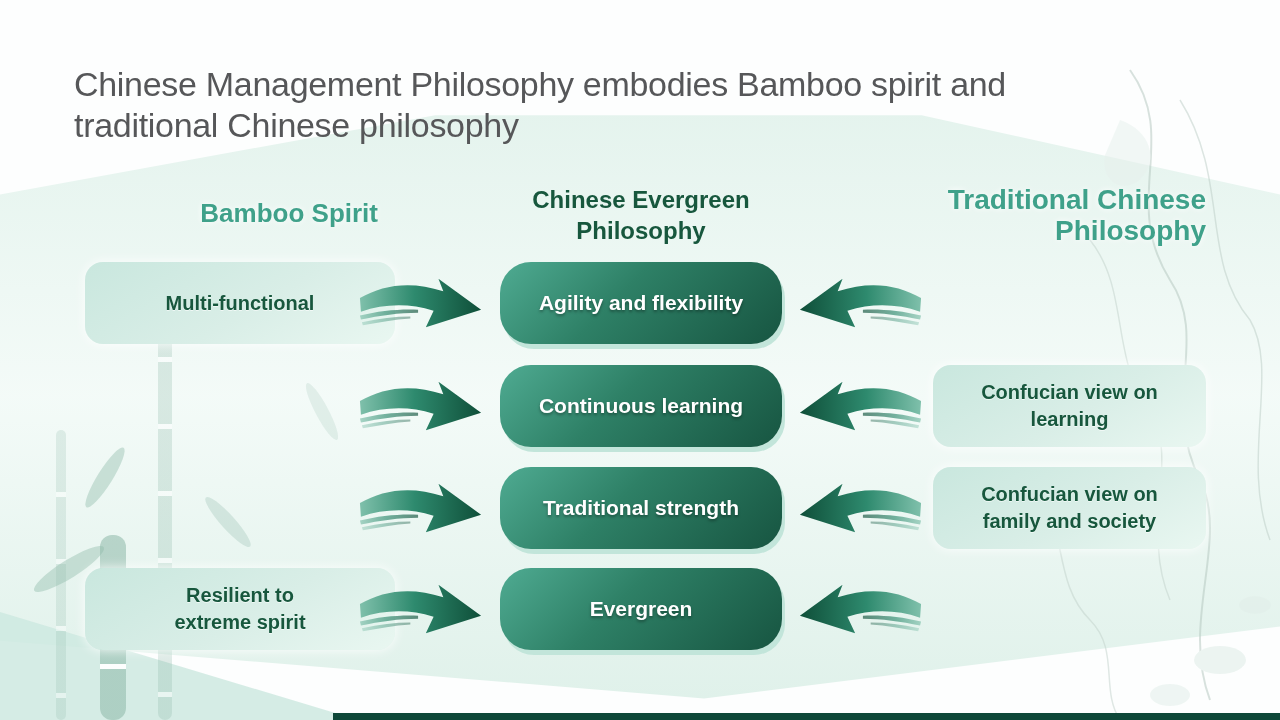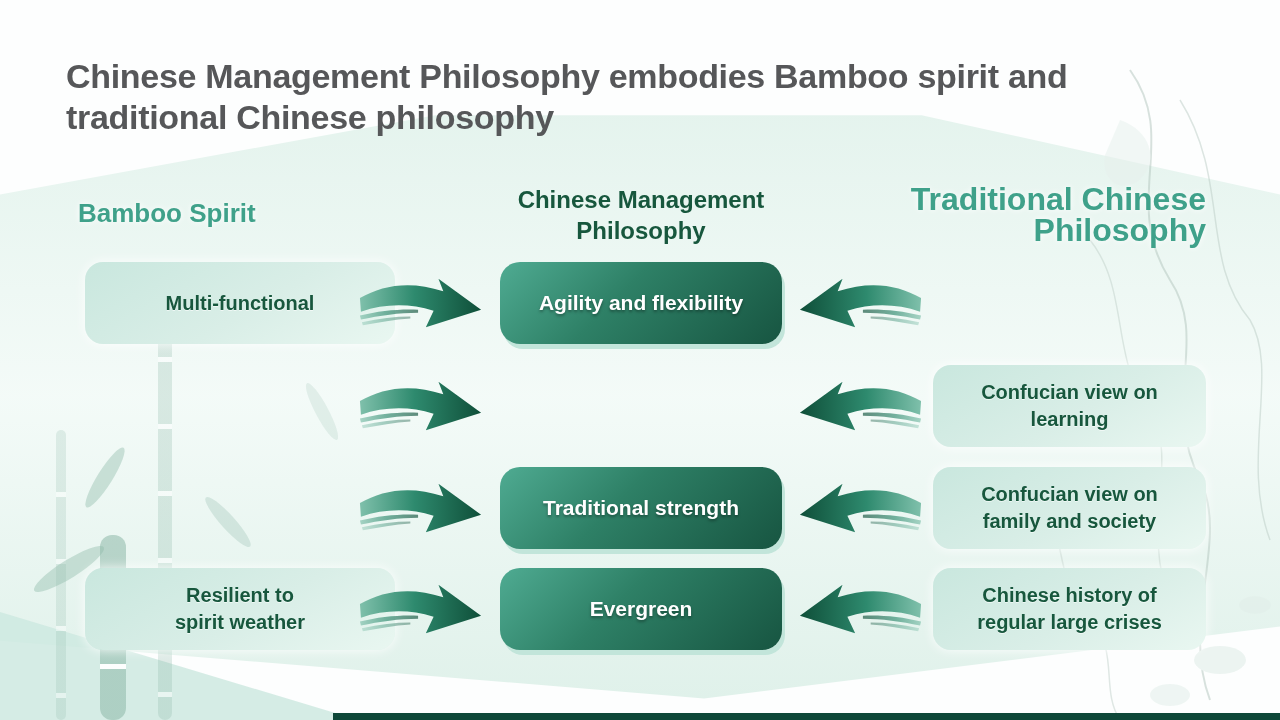--- a/index.html
+++ b/index.html
@@ -34,57 +34,57 @@
   .leaf.l2{left:150px;top:610px;width:90px;height:20px;transform:rotate(22deg);}
   .leaf.l3{left:70px;top:470px;width:70px;height:15px;transform:rotate(-58deg);}
   .leaf.l4{left:195px;top:515px;width:66px;height:14px;transform:rotate(48deg);opacity:.7;}
   .leaf.l5{left:290px;top:405px;width:64px;height:13px;transform:rotate(62deg);opacity:.45;}
   .leaf.l6{left:300px;top:600px;width:70px;height:15px;transform:rotate(-25deg);opacity:.4;}
   .sketch{position:absolute;right:0;top:60px;width:400px;height:660px;opacity:.5;}
   .bottom-bar{position:absolute;left:333px;right:0;bottom:0;height:7px;background:#0e4839;}
 
   
   .title{
-    position:absolute;left:66px;top:56px;width:1150px;margin:0;
-    font-size:34px;line-height:41px;font-weight:bold;color:#565759;
+    position:absolute;left:66px;top:56px;width:1150px;margin:8px;
+    font-size:34px;line-height:41px;font-weight:normal;color:#565759;
     letter-spacing:-0.3px;white-space:pre-line;
   }
 
   
   .hdr{position:absolute;font-weight:bold;white-space:pre-line;}
   .hdr-left{
-    left:78px;top:198px;width:300px;text-align:left;
+    left:78px;top:198px;width:300px;text-align:right;
     font-size:26px;color:#3fa18a;text-shadow:0 0 6px #ffffff;
   }
   .hdr-center{
     left:500px;top:184px;width:282px;text-align:center;
     font-size:24px;line-height:31px;color:#17573d;
   }
   .hdr-right{
     left:906px;top:184px;width:300px;text-align:right;
-    font-size:32px;line-height:31px;color:#3fa18a;text-shadow:0 0 6px #ffffff;
+    font-size:28px;line-height:31px;color:#3fa18a;text-shadow:0 0 6px #ffffff;
   }
 
   
   .row{position:absolute;left:0;width:1280px;height:82px;}
   .r0{top:262px}.r1{top:365px}.r2{top:467px}.r3{top:568px}
 
   .box{
     position:absolute;height:82px;display:flex;align-items:center;justify-content:center;
     text-align:center;white-space:pre-line;font-weight:bold;box-sizing:border-box;
   }
   .light{
     background:linear-gradient(150deg,#c9e7de 0%,#d9eee7 55%,#e9f7f1 100%);
     border-radius:18px;color:#17573d;font-size:20px;line-height:27px;
     text-shadow:0 1px 0 rgba(255,255,255,.6);
     box-shadow:0 0 12px rgba(255,255,255,.9);
   }
   .dark{
     background:linear-gradient(135deg,#4fab92 0%,#2e8066 42%,#175541 100%);
-    border-radius:20px;color:#ffffff;font-size:21px;line-height:28px;
+    border-radius:31px;color:#ffffff;font-size:21px;line-height:28px;
     text-shadow:0 2px 3px rgba(0,0,0,.35);
     box-shadow:3px 5px 0 #c2e5da;
   }
   .left-box{left:85px;width:310px;}
   .center-box{left:500px;width:282px;}
   .right-box{left:933px;width:273px;}
   .arrow{position:absolute;top:9px;width:126px;height:62px;}
   .arrow-right{left:358px;}
   .arrow-left{left:797px;}
 </style>
@@ -130,40 +130,41 @@
       <ellipse cx="375" cy="545" rx="16" ry="9" fill="#e1eee9"></ellipse>
       <path d="M240 60 C 270 70, 280 100, 260 120 C 240 135, 220 120, 225 95 Z" fill="#e7f1ed"></path>
     </svg>
     <div class="bottom-bar"></div>
   </div>
 
   <h1 class="title">Chinese Management Philosophy embodies Bamboo spirit and
 traditional Chinese philosophy</h1>
 
   <div class="hdr hdr-left">Bamboo Spirit</div>
-  <div class="hdr hdr-center">Chinese Management
+  <div class="hdr hdr-center">Chinese Evergreen
 Philosophy</div>
   <div class="hdr hdr-right">Traditional Chinese
 Philosophy</div>
 
   <div class="row r0">
     <div class="box light left-box">Multi-functional</div>
     <svg class="arrow arrow-right" viewBox="0 0 130 62">
         <use href="#brushArrow"></use>
       </svg>
     <div class="box dark center-box">Agility and flexibility</div>
     <svg class="arrow arrow-left" viewBox="0 0 130 62">
         <use href="#brushArrow" transform="translate(130 0) scale(-1 1)"></use>
       </svg>
   </div>
 
   <div class="row r1">
     <svg class="arrow arrow-right" viewBox="0 0 130 62">
         <use href="#brushArrow"></use>
       </svg>
+    <div class="box dark center-box">Continuous learning</div>
     <svg class="arrow arrow-left" viewBox="0 0 130 62">
         <use href="#brushArrow" transform="translate(130 0) scale(-1 1)"></use>
       </svg>
     <div class="box light right-box">Confucian view on
 learning</div>
   </div>
 
   <div class="row r2">
     <svg class="arrow arrow-right" viewBox="0 0 130 62">
         <use href="#brushArrow"></use>
@@ -171,25 +172,23 @@
     <div class="box dark center-box">Traditional strength</div>
     <svg class="arrow arrow-left" viewBox="0 0 130 62">
         <use href="#brushArrow" transform="translate(130 0) scale(-1 1)"></use>
       </svg>
     <div class="box light right-box">Confucian view on
 family and society</div>
   </div>
 
   <div class="row r3">
     <div class="box light left-box">Resilient to
-spirit weather</div>
+extreme spirit</div>
     <svg class="arrow arrow-right" viewBox="0 0 130 62">
         <use href="#brushArrow"></use>
       </svg>
     <div class="box dark center-box">Evergreen</div>
     <svg class="arrow arrow-left" viewBox="0 0 130 62">
         <use href="#brushArrow" transform="translate(130 0) scale(-1 1)"></use>
       </svg>
-    <div class="box light right-box">Chinese history of
-regular large crises</div>
   </div>
 
 </div>
 
 </body></html>

